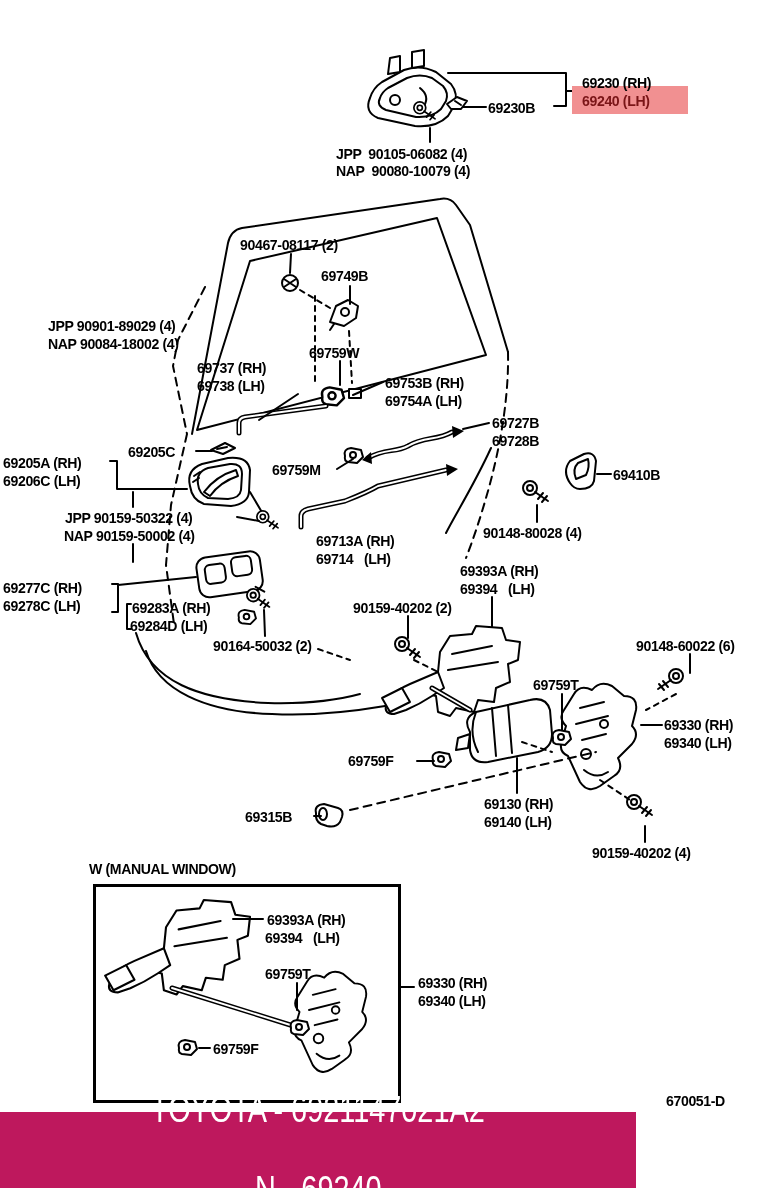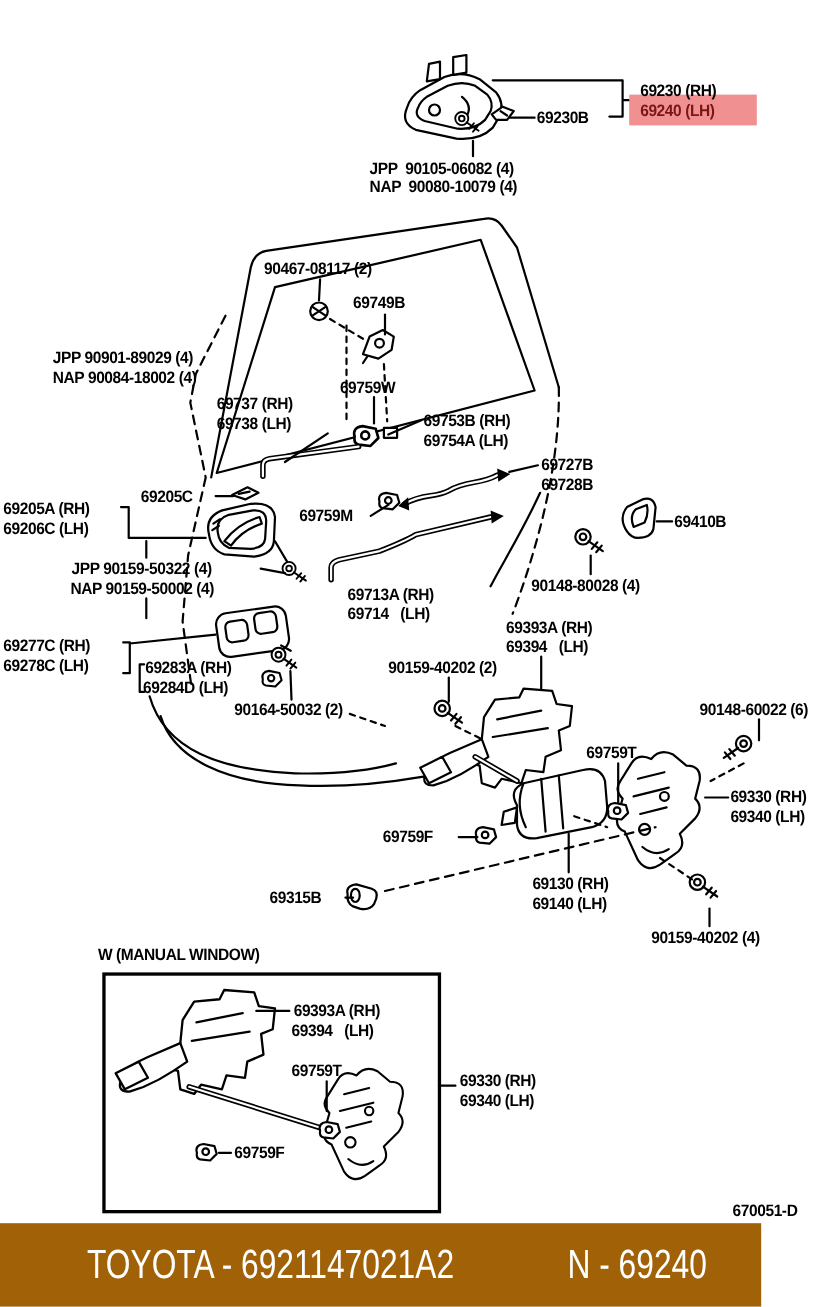--- a/index.html
+++ b/index.html
@@ -5,22 +5,22 @@
   html,body{margin:0;padding:0;}
   body{position:relative;width:760px;height:1188px;background:#fff;overflow:hidden;
        font-family:"Liberation Sans",sans-serif;}
   svg{position:absolute;left:0;top:0;}
   .lbl{position:absolute;font:bold 15px/17px "Liberation Sans",sans-serif;
        letter-spacing:-0.4px;white-space:pre;color:#000;
        transform:scaleX(0.94);transform-origin:0 0;}
   .hl-bg{position:absolute;left:572px;top:86px;width:116px;height:28px;background:#f19091;}
   .hl-text{color:#7a1517;}
   .inset-box{position:absolute;left:93px;top:884px;width:302px;height:213px;border:3px solid #000;}
-  .footer{position:absolute;left:0;top:1112px;width:692px;height:76px;background:#a16207;
-          display:flex;align-items:center;justify-content:center;gap:38px;}
+  .footer{position:absolute;left:0;top:1112px;width:636px;height:76px;background:#be185d;
+          display:flex;align-items:center;justify-content:center;gap:38px;flex-direction:column;}
   .footer span{color:#fff;font:400 37px "Liberation Sans",sans-serif;
                transform:scaleX(0.78);white-space:pre;}
   
   .ln{fill:none;stroke:#000;stroke-width:2;stroke-linejoin:round;stroke-linecap:round;}
   .w{fill:#fff;stroke:#000;stroke-width:2;stroke-linejoin:round;}
   .thick{fill:none;stroke:#000;stroke-width:5;stroke-linejoin:round;stroke-linecap:round;}
   .core{fill:none;stroke:#fff;stroke-width:2;stroke-linejoin:round;stroke-linecap:round;}
   .d{stroke-dasharray:8 6;}
   .d2{stroke-dasharray:5 5;}
 </style>

